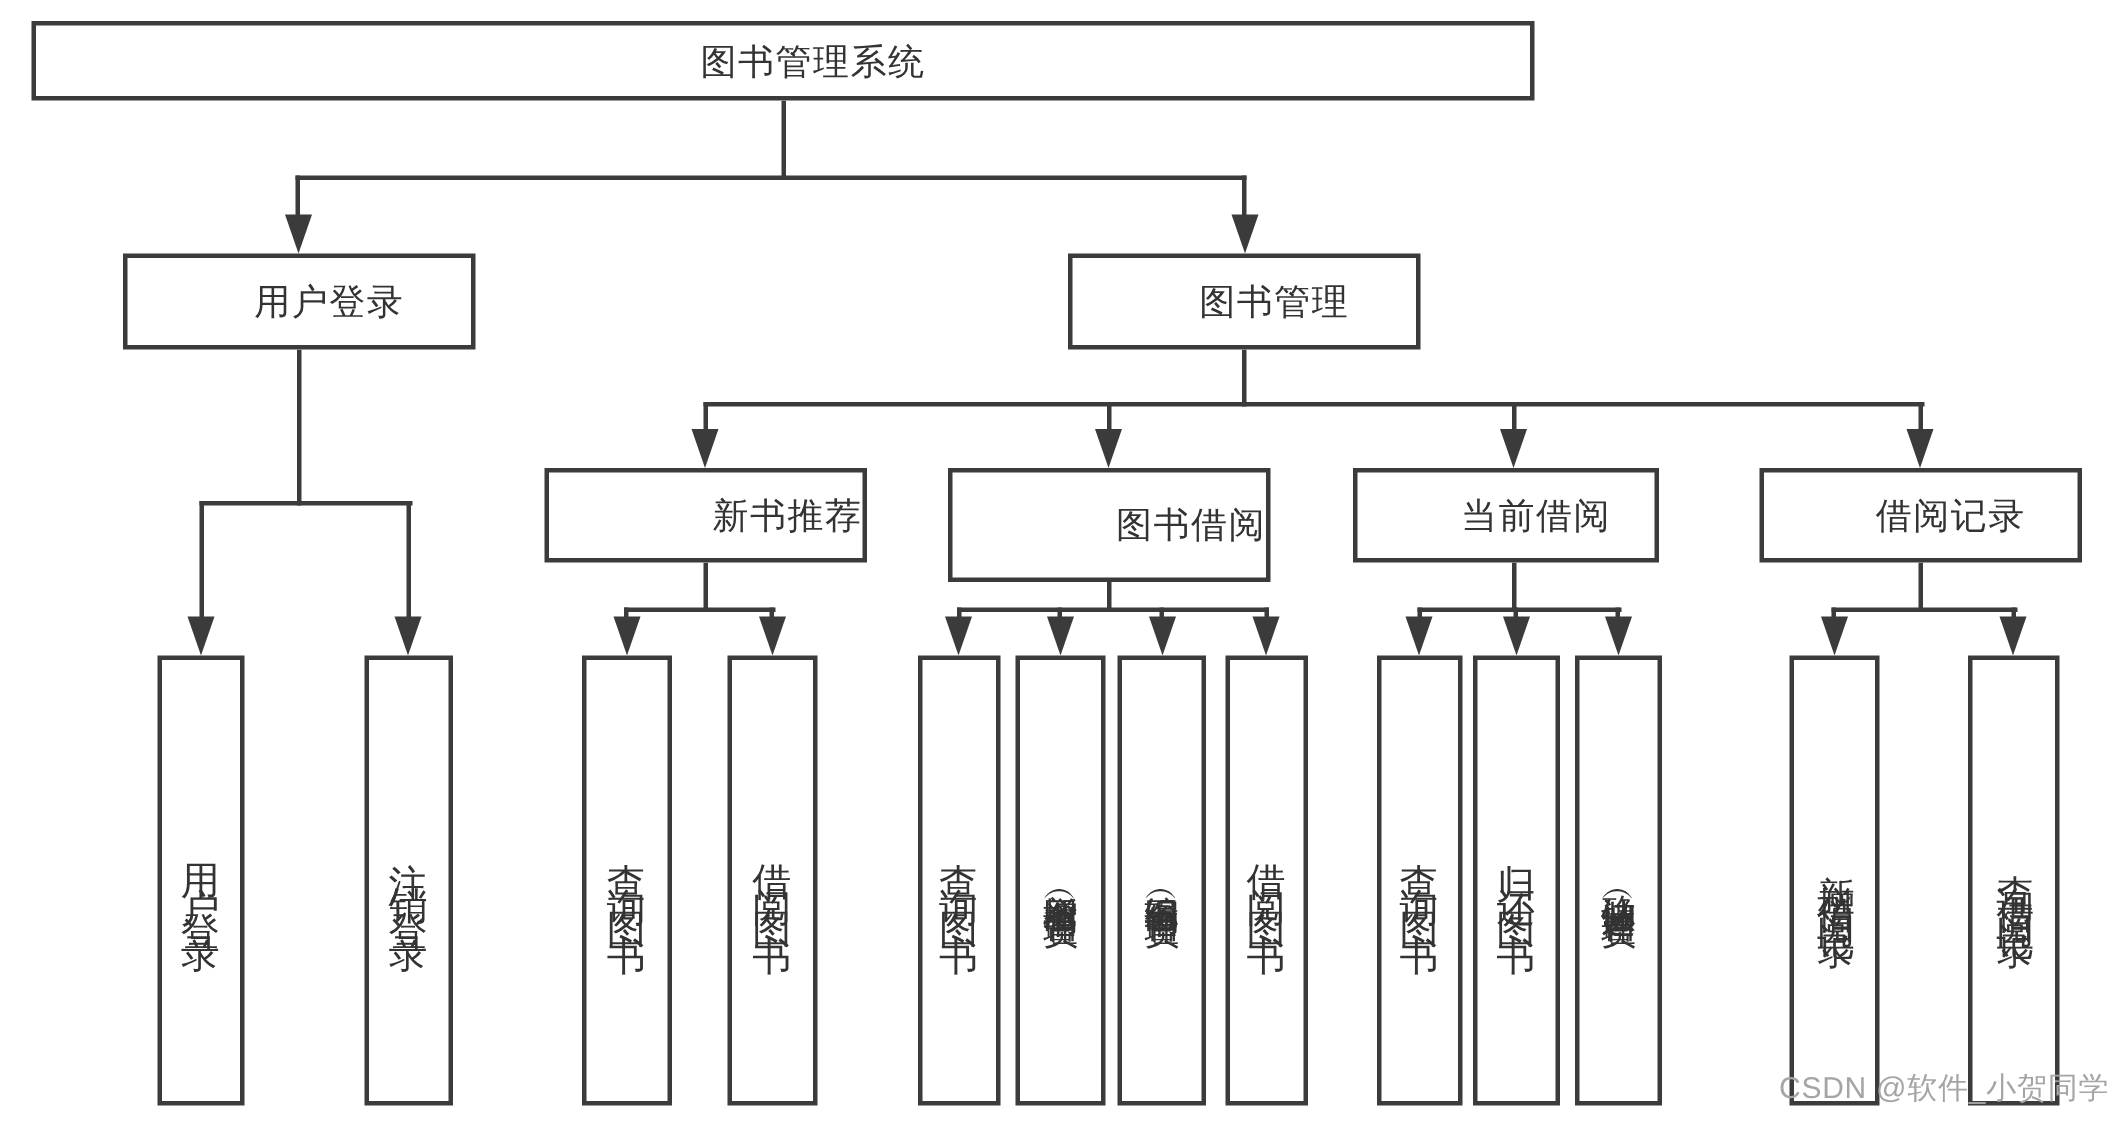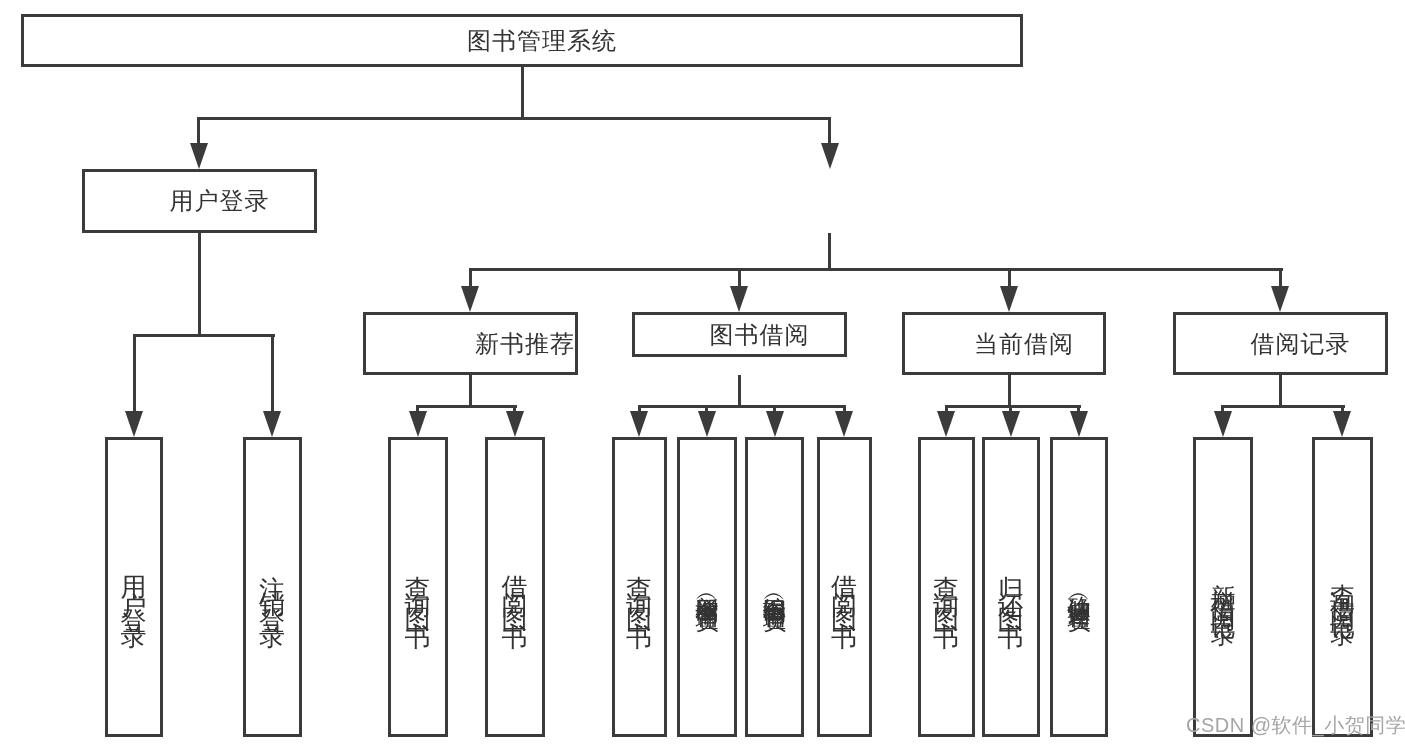--- a/index.html
+++ b/index.html
@@ -131,25 +131,28 @@
   <div class="line" style="left:1341px; top:405px; width:3px; height:10px;"></div>
   <div class="arrow" style="left:1333px; top:411px;"></div>
 
   <div class="node" style="left:21px; top:14px; width:1002px; height:53px;">
     <span>图书管理系统</span>
   </div>
 
   <div class="node" style="left:82px; top:169px; width:235px; height:64px;">
     <span>用户登录</span>
   </div>
+  <div class="node" style="left:712px; top:169px; width:235px; height:64px;">
+    <span>图书管理</span>
+  </div>
 
   <div class="node" style="left:363px; top:312px; width:215px; height:63px;justify-content:flex-end;">
     <span>新书推荐</span>
   </div>
-  <div class="node" style="left:632px; top:312px; width:215px; height:45px;">
+  <div class="node" style="left:632px; top:312px; width:215px; height:76px;justify-content:flex-end;">
     <span>图书借阅</span>
   </div>
   <div class="node" style="left:902px; top:312px; width:204px; height:63px;">
     <span>当前借阅</span>
   </div>
   <div class="node" style="left:1173px; top:312px; width:215px; height:63px;">
     <span>借阅记录</span>
   </div>
 
   <div class="node leaf" style="left:105px; top:437px; width:58px; height:300px;">

